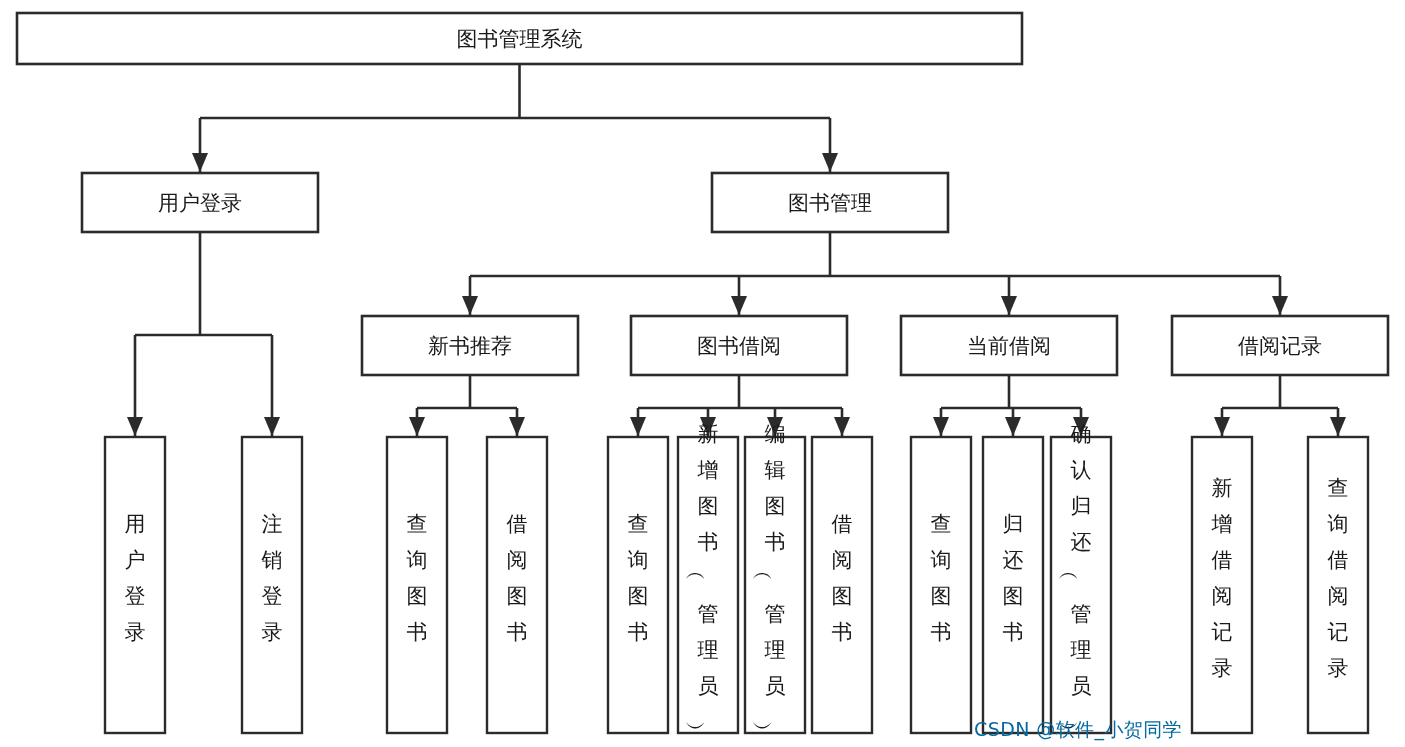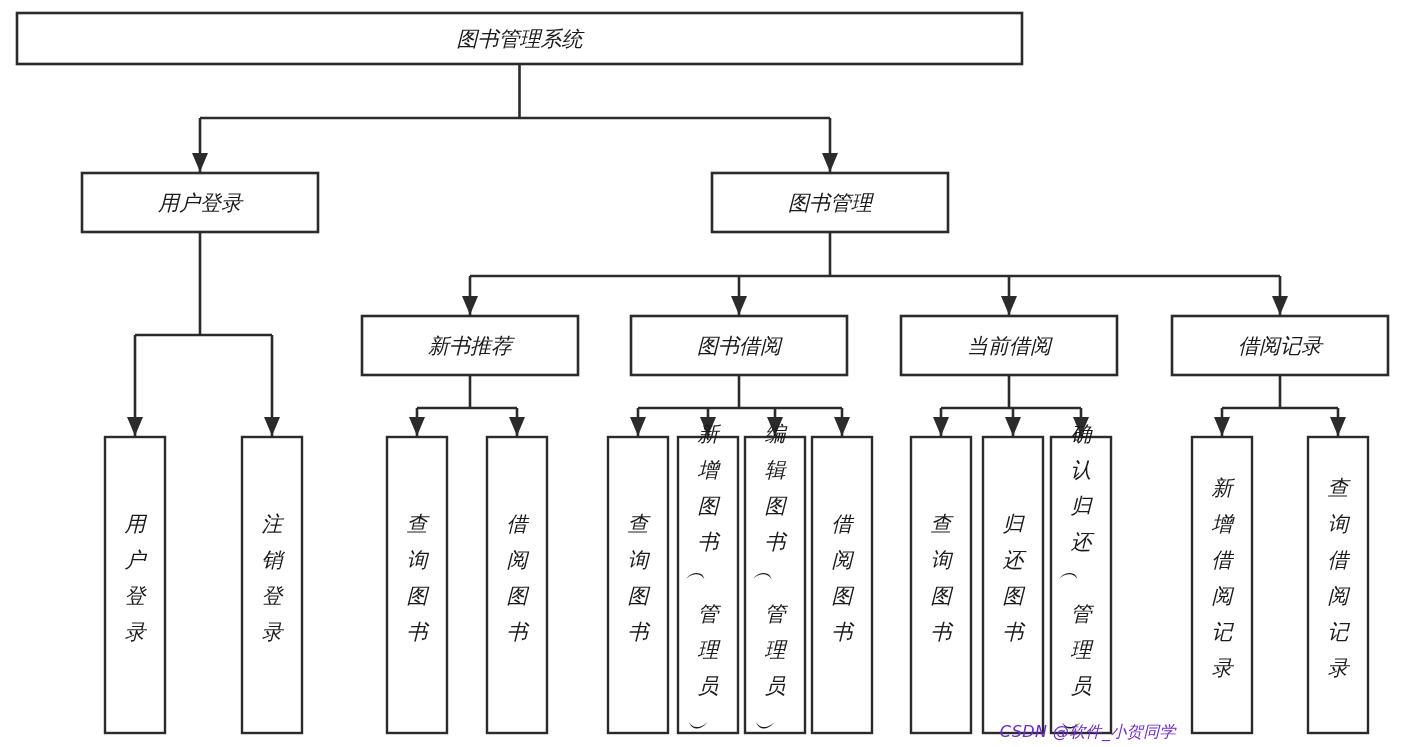--- a/index.html
+++ b/index.html
@@ -13,21 +13,20 @@
     font-family: "DejaVu Sans", "Liberation Sans", sans-serif;
     overflow: hidden;
     position: relative;
   }
   #diagram-root {
     position: absolute;
     left: 0;
     top: 0;
     width: 1190px;
     height: 747px;
-    font-style: italic;
   }
   svg.flow {
     display: block;
     width: 1405px;
     height: 747px;
   }
   .node-rect {
     fill: #ffffff;
     stroke: #2b2b2b;
     stroke-width: 2.6;
@@ -55,25 +54,25 @@
     dominant-baseline: middle;
   }
   .label-v {
     font-family: "DejaVu Sans", "Liberation Sans", sans-serif;
     font-size: 21px;
     fill: #1a1a1a;
     text-anchor: middle;
   }
   .watermark {
     position: absolute;
-    right: 14px;
+    right: 8px;
     bottom: 4px;
     font-family: "DejaVu Sans", "Liberation Sans", sans-serif;
-    font-size: 16px;
-    color: #6d28d9;
+    font-size: 19px;
+    color: #0369a1;
     white-space: nowrap;
     letter-spacing: 0.4px;
     pointer-events: none;
   }
 </style>
 </head>
 <body>
 
 <div id="diagram-root">
   <svg class="flow" viewBox="0 0 1405 747" xmlns="http://www.w3.org/2000/svg">

